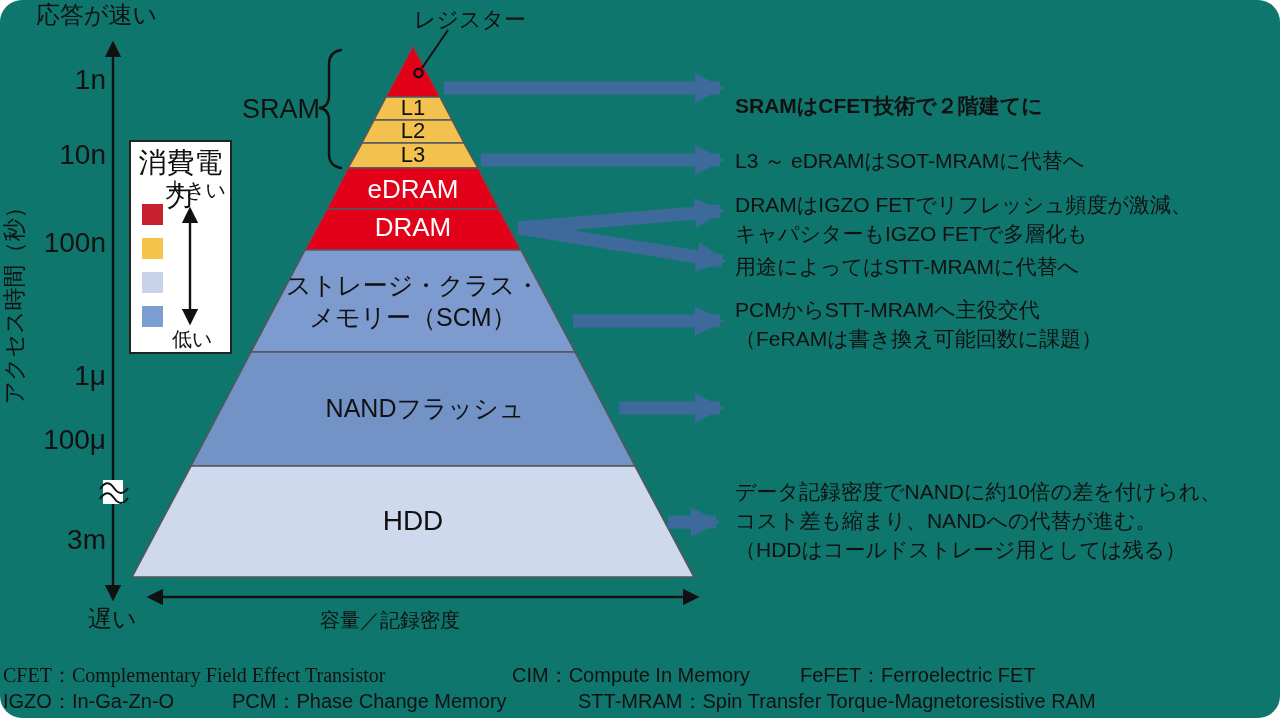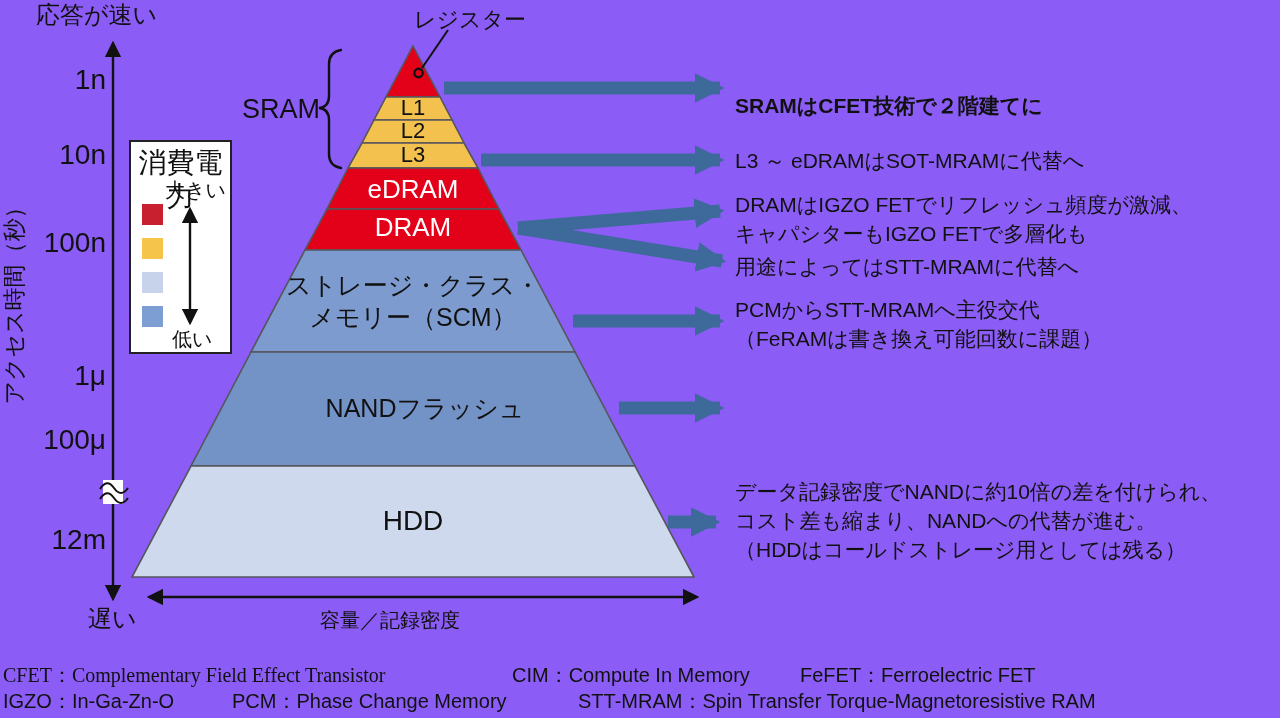--- a/index.html
+++ b/index.html
@@ -1,18 +1,18 @@
 <!DOCTYPE html>
 <html><head>
 <meta charset="utf-8">
 <style>
   html,body{margin:0;padding:0;background:#fff;}
   .canvas{
-    position:relative;width:1280px;height:718px;background:#8b5cf6;overflow:hidden;
-    font-family:"Liberation Sans","DejaVu Sans",sans-serif;color:#111;
+    position:relative;width:1280px;height:718px;background:#0f766e;overflow:hidden;
+    font-family:"Liberation Sans","DejaVu Sans",sans-serif;color:#111;border-radius:22px;
   }
   .canvas svg.layer{position:absolute;left:0;top:0;z-index:2;}
   .txt{position:absolute;z-index:3;color:#111;line-height:1.2;white-space:pre-line;}
   .center{transform:translateX(-50%);text-align:center;}
   .tick{left:28px;width:78px;text-align:right;font-size:28px;height:26px;line-height:26px;}
   .band-label{z-index:3;}
   .white{color:#fff;}
   .legend-box{
     position:absolute;left:129px;top:140px;width:103px;height:214px;
     background:#fff;border:2px solid #222;box-sizing:border-box;z-index:1;
@@ -72,21 +72,21 @@
     <rect x="142" y="306" width="21" height="21" fill="#7d9ed2"></rect>
     <line x1="190" y1="210" x2="190" y2="322" stroke="#111" stroke-width="2.4" marker-start="url(#ah)" marker-end="url(#ah)"></line>
   </svg>
 
   <div class="txt" style="left:36px;top:1px;font-size:24px;">応答が速い</div>
   <div class="txt tick" style="top:67px;">1n</div>
   <div class="txt tick" style="top:142px;">10n</div>
   <div class="txt tick" style="top:230px;">100n</div>
   <div class="txt tick" style="top:334px;margin-top:29px;">1μ</div>
   <div class="txt tick" style="top:427px;">100μ</div>
-  <div class="txt tick" style="top:527px;">12m</div>
+  <div class="txt tick" style="top:527px;">3m</div>
   <div class="txt" style="left:-104px;top:285px;width:240px;height:30px;text-align:center;font-size:23px;transform:rotate(-90deg);">アクセス時間（秒）</div>
   <div class="txt" style="left:88px;top:605px;font-size:24px;">遅い</div>
 
   <div class="txt" style="left:290px;top:608px;width:200px;text-align:center;font-size:20px;">容量／記録密度</div>
 
   <div class="legend-box"></div>
   <div class="txt" style="left:129px;top:146px;width:103px;text-align:center;font-size:28px;">消費電力</div>
   <div class="txt" style="left:165px;top:178px;font-size:20px;">大きい</div>
   <div class="txt" style="left:172px;top:327px;font-size:20px;">低い</div>
 

